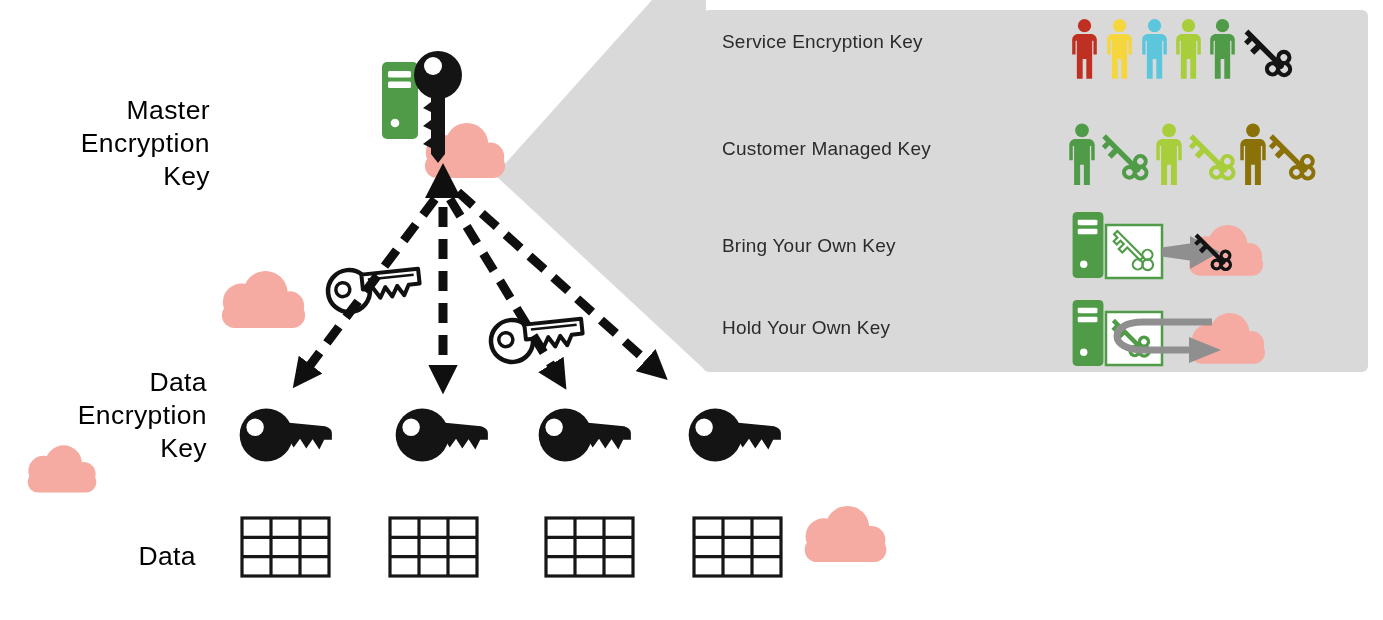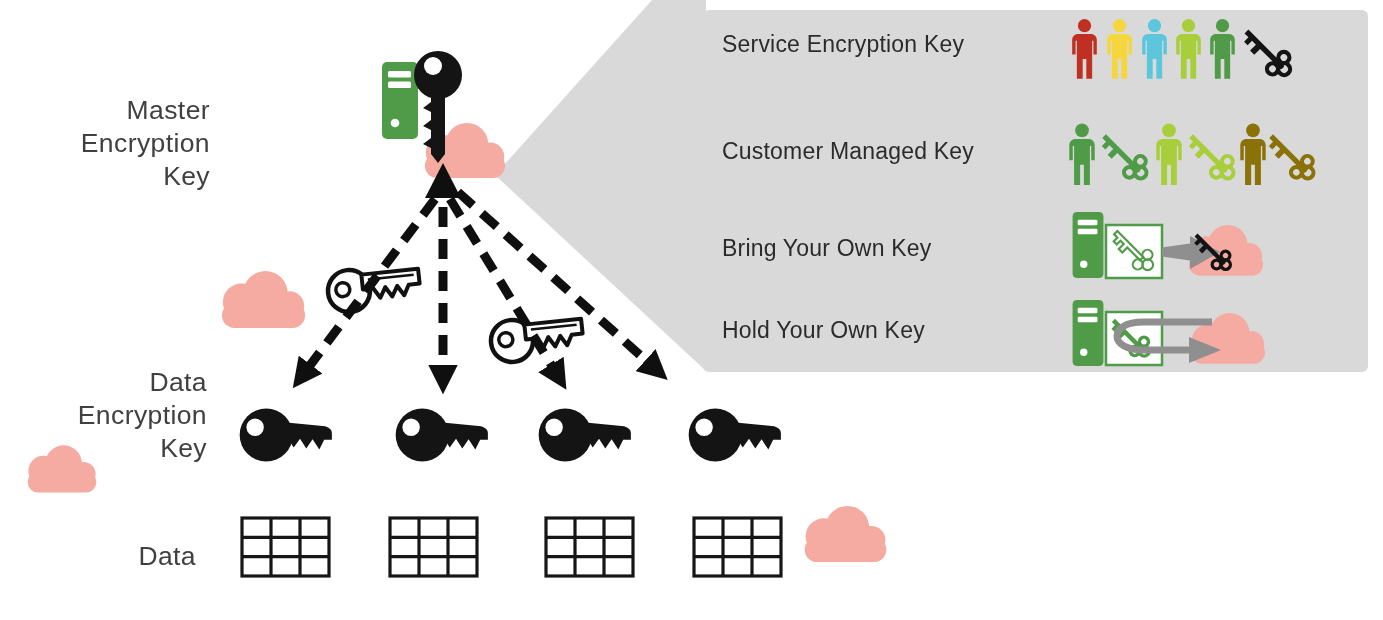--- a/index.html
+++ b/index.html
@@ -1,26 +1,26 @@
 <!DOCTYPE html>
 <html><head>
 <meta charset="utf-8">
 <style>
   html,body{margin:0;padding:0;background:#ffffff;}
   .canvas{position:relative;width:1383px;height:620px;background:#fff;overflow:hidden;
           font-family:"Liberation Sans",sans-serif;color:#2e2e2e;}
   svg{display:block;}
   .bg{position:absolute;left:0;top:0;}
-  .lbl{position:absolute;font-size:26.5px;line-height:33px;letter-spacing:.4px;text-align:right;color:#404040;}
+  .lbl{position:absolute;font-size:26.5px;line-height:33px;letter-spacing:.4px;text-align:right;color:#000000;}
   .lbl-master{left:30px;top:94px;width:180px;}
   .lbl-dek{left:30px;top:366px;width:177px;}
   .lbl-data{left:30px;top:540px;width:166px;}
   .panel{position:absolute;left:703px;top:10px;width:665px;height:362px;background:#d9d9d9;border-radius:6px;}
   .prow{position:absolute;left:0;width:100%;}
-  .plabel{position:absolute;left:19px;font-size:23px;letter-spacing:.2px;color:#2b2b2b;white-space:nowrap;}
+  .plabel{position:absolute;left:19px;font-size:19px;letter-spacing:.2px;color:#2b2b2b;white-space:nowrap;}
   .picons{position:absolute;}
   .c-red{color:#c03022}.c-yellow{color:#f5d63c}.c-cyan{color:#5bc6dc}
   .c-lime{color:#a9ce3b}.c-green{color:#4f9b47}.c-olive{color:#8a7208}
   .c-black{color:#141414}.c-pink{color:#f5aba2}
   .defs{position:absolute;width:0;height:0;}
 </style>
 </head>
 <body>
 
 <svg class="defs" aria-hidden="true">

